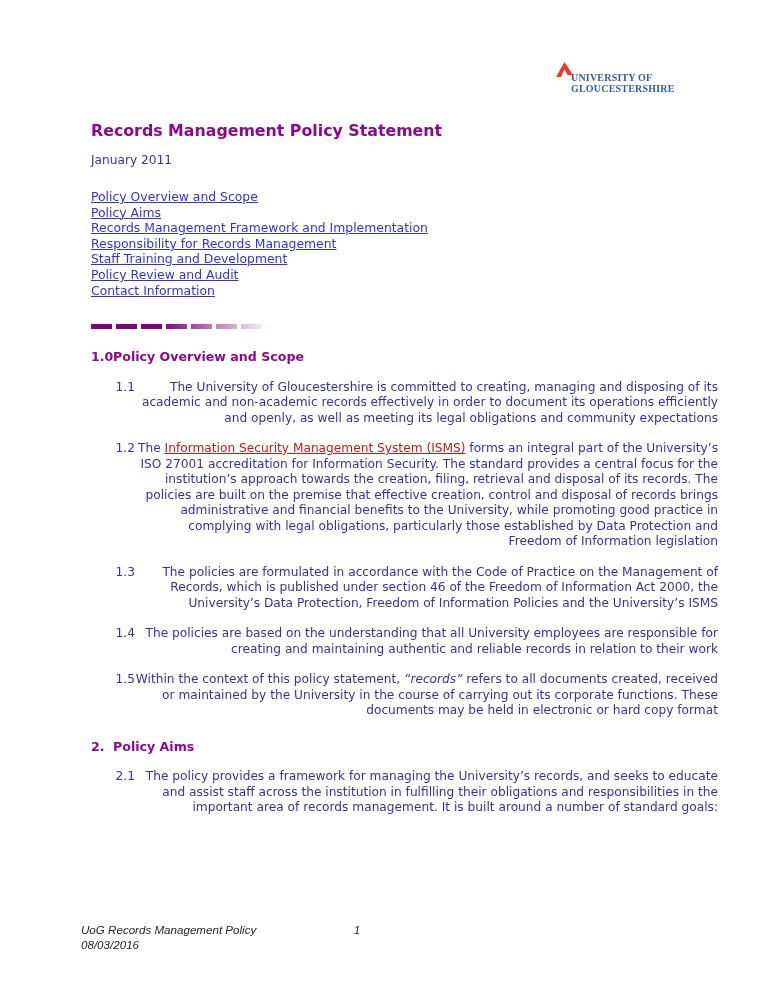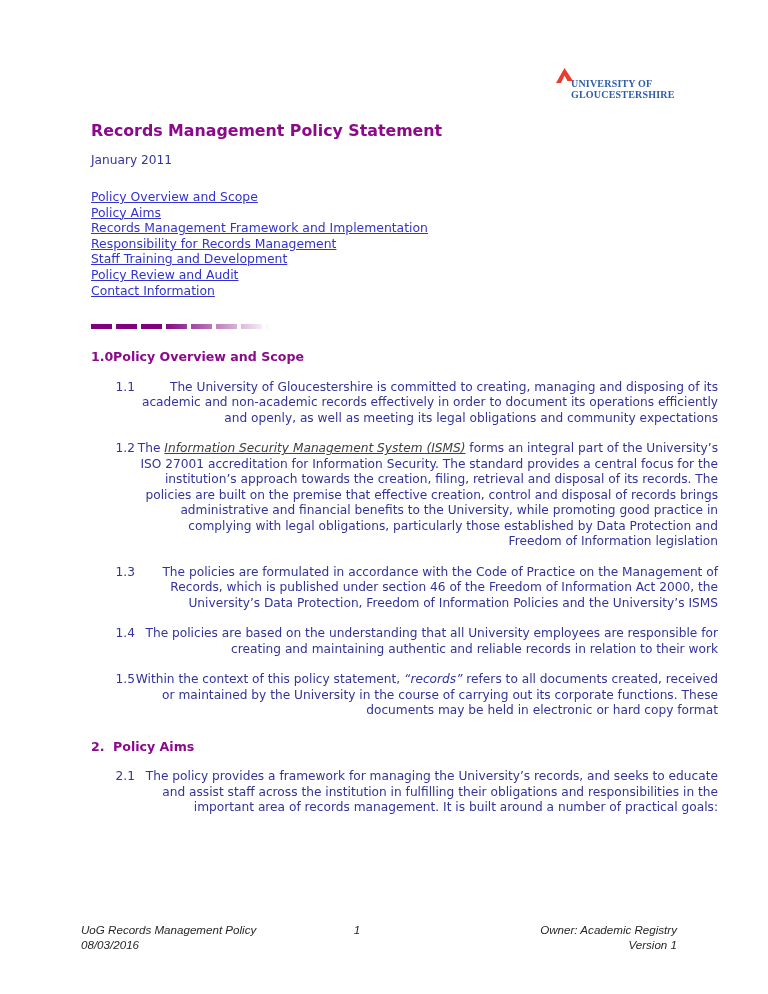--- a/index.html
+++ b/index.html
@@ -4,21 +4,21 @@
 <style>
   html,body{margin:0;padding:0;background:#ffffff;}
   .page{
     position:relative;
     width:768px;height:994px;
     background:#ffffff;
     font-family:"DejaVu Sans",sans-serif;
     overflow:hidden;
   }
   
-  .logo{position:absolute;top:68px;left:555px;width:150px;}
+  .logo{position:absolute;top:62px;left:555px;width:150px;}
   .logo .chev{position:absolute;top:0;left:1px;width:17px;height:15px;}
   .logo .logo-text{
     margin:11px 0 0 16px;
     font-family:"Liberation Serif",serif;
     font-weight:bold;
     font-size:10px;line-height:10.5px;
     letter-spacing:0.2px;
     color:#2d5da8;
     white-space:nowrap;
   }
@@ -49,21 +49,21 @@
     font-size:12.6px;line-height:15.5px;
     font-weight:bold;color:#8a0a8a;
   }
   .sec-heading .num{flex:none;width:22px;}
   .para{
     display:flex;margin:15px 0 0 22px;
     font-size:12.2px;line-height:15.5px;color:#333399;text-align:right;
   }
   .para .num{flex:none;width:22px;}
   .para .pbody{flex:1;}
-  .inline-link{color:#404040;text-decoration:underline;cursor:pointer;font-style:italic;}
+  .inline-link{color:#b91c1c;text-decoration:underline;cursor:pointer;}
   .pbody em{font-style:italic;}
   
   .footer{
     position:absolute;left:81px;right:91px;top:923px;
     display:grid;grid-template-columns:1fr auto 1fr;
     font-family:"Liberation Sans",sans-serif;
     font-style:italic;font-size:11.6px;line-height:14.5px;
     color:#262626;
   }
   .footer .f-center{justify-self:center;transform:translateX(-22px);}
@@ -134,32 +134,28 @@
             <div class="pbody">Within the context of this policy statement, <em>“records”</em> refers to all documents created, received or maintained by the University in the course of carrying out its corporate functions. These documents may be held in electronic or hard copy format</div>
           </div>
         </section>
         <section class="section">
           <h2 class="sec-heading">
             <span class="num">2.</span>
             <span>Policy Aims</span>
           </h2>
           <div class="para">
             <span class="num">2.1</span>
-            <div class="pbody">The policy provides a framework for managing the University’s records, and seeks to educate and assist staff across the institution in fulfilling their obligations and responsibilities in the important area of records management. It is built around a number of practical goals:</div>
+            <div class="pbody">The policy provides a framework for managing the University’s records, and seeks to educate and assist staff across the institution in fulfilling their obligations and responsibilities in the important area of records management. It is built around a number of standard goals:</div>
           </div>
         </section>
       </div>
 
   </div>
 
   <div class="footer">
     <div class="f-left">
       <div>UoG Records Management Policy</div>
       <div>08/03/2016</div>
     </div>
     <div class="f-center">1</div>
-    <div class="f-right">
-      <div>Owner: Academic Registry</div>
-      <div>Version 1</div>
-    </div>
   </div>
 
 </div>
 
 </body></html>

